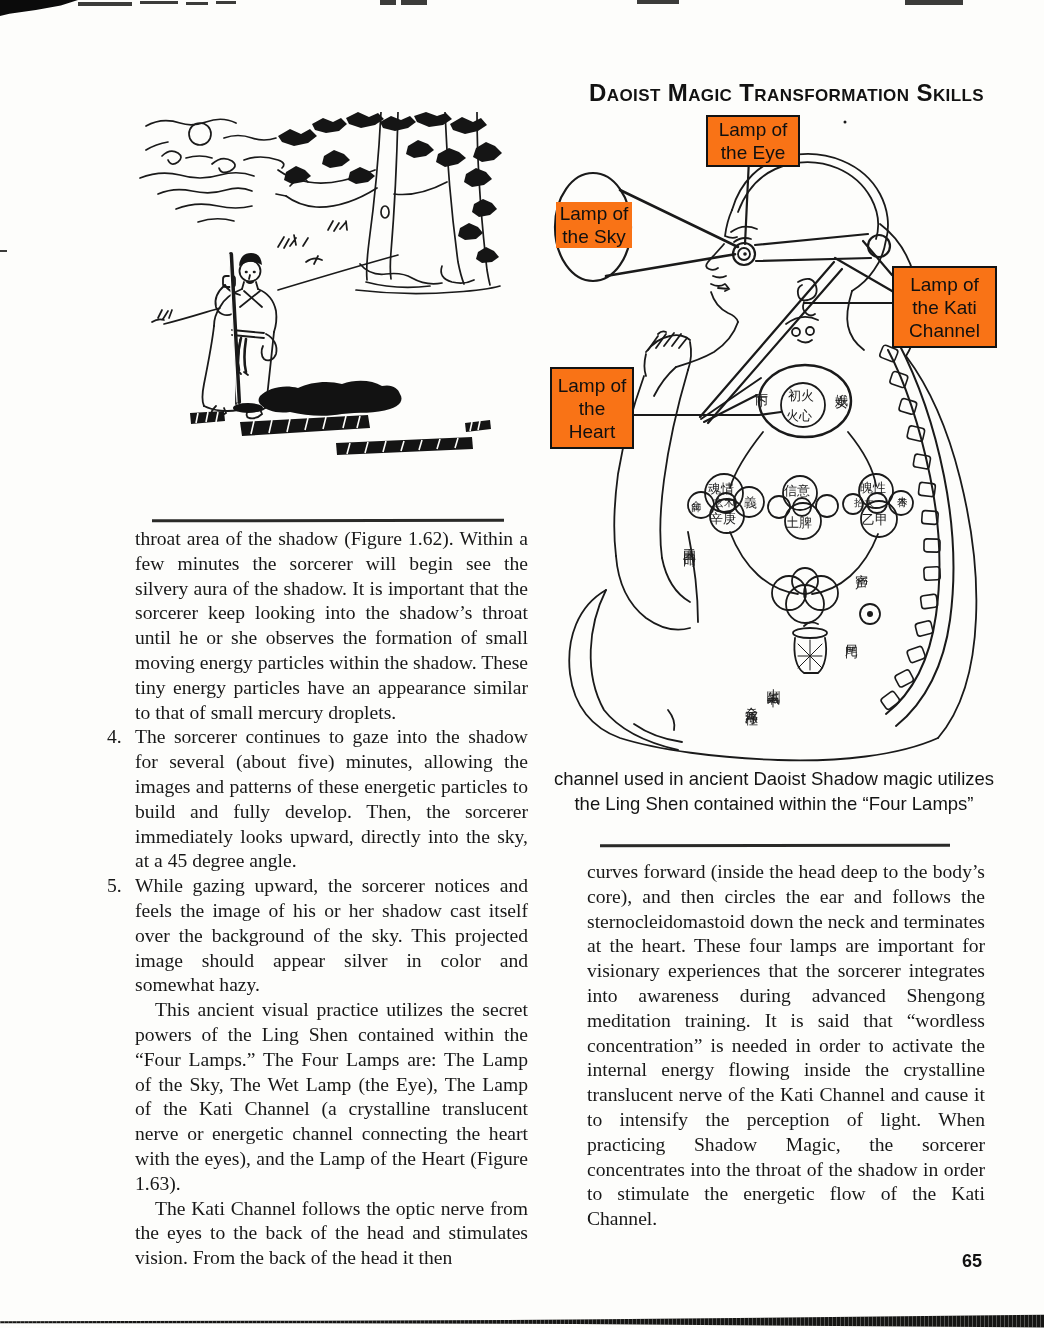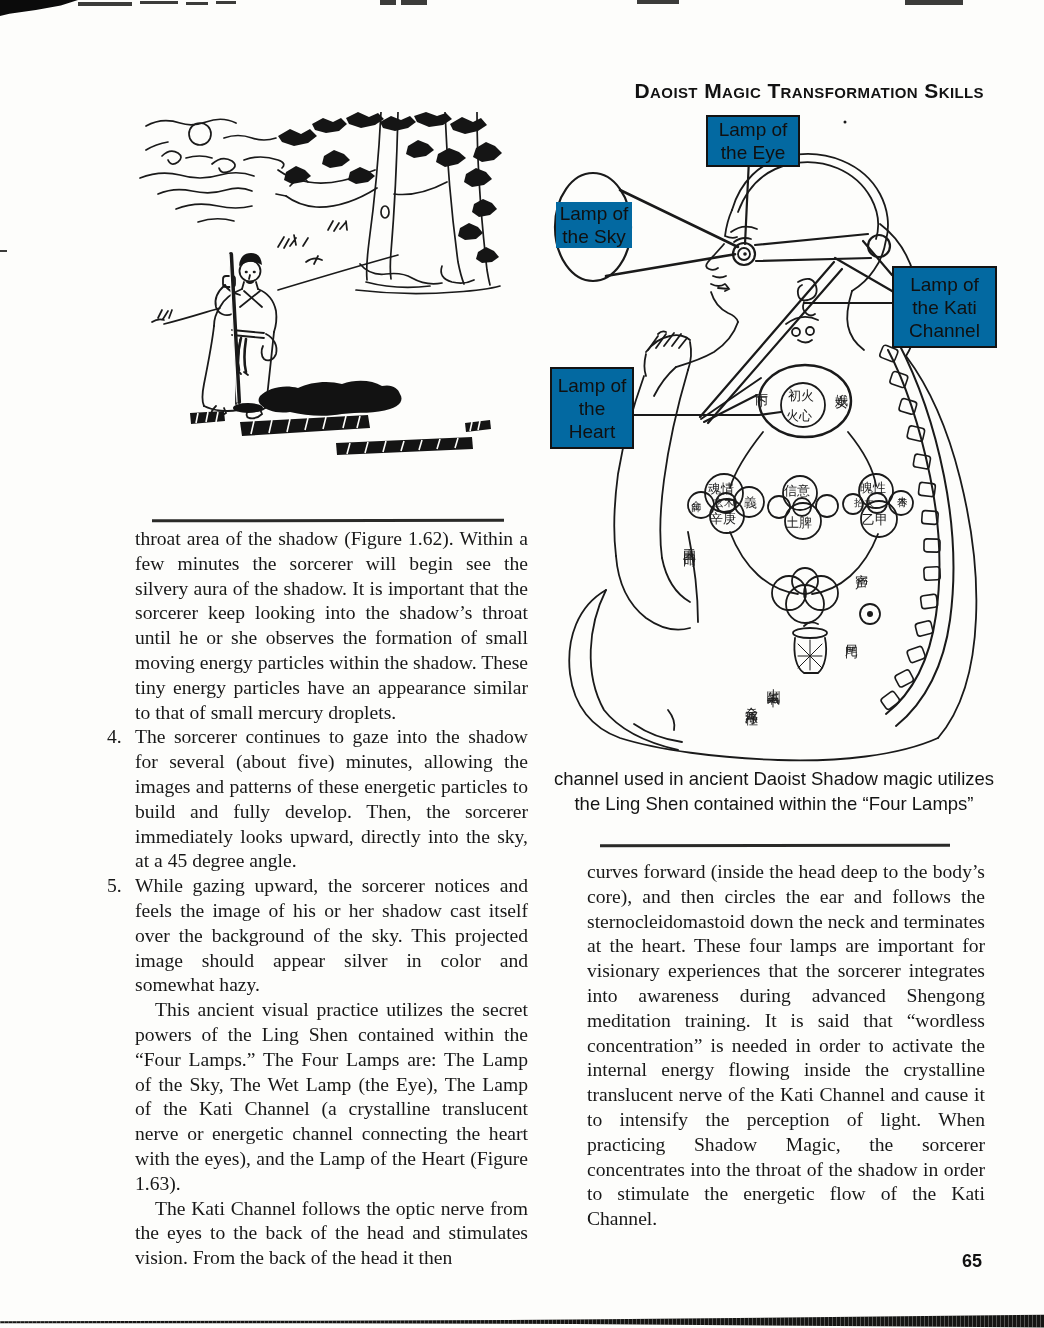--- a/index.html
+++ b/index.html
@@ -8,38 +8,38 @@
   
   .smudge{position:absolute;left:0;top:0;width:78px;height:16px;background:#0b0b0b;
           clip-path:polygon(0 0,100% 0,78% 34%,46% 62%,12% 86%,0 100%);}
   .dash{position:absolute;background:#3c3c3a;}
   .bottom-bar{position:absolute;left:0;top:1314px;width:1044px;height:14px;background:#151513;
       clip-path:polygon(0 52%,30% 48%,55% 40%,100% 6%,100% 96%,55% 72%,30% 66%,0 66%);}
   .bottom-bar::after{content:"";position:absolute;inset:0;
       background:repeating-linear-gradient(90deg,rgba(255,255,255,.28) 0 1px,transparent 1px 4px);}
   
   .header{position:absolute;top:79px;right:60px;font-family:"Liberation Sans",sans-serif;
-          font-variant:small-caps;font-weight:bold;font-size:21px;letter-spacing:.4px;color:#121212;margin-left:16px;}
+          font-variant:small-caps;font-weight:bold;font-size:24px;letter-spacing:.4px;color:#121212;margin-left:16px;}
   .pagenum{position:absolute;top:1251px;right:62px;font-family:"Liberation Sans",sans-serif;
            font-weight:bold;font-size:18px;color:#111;margin-left:30px;}
   
   .caption{position:absolute;font-family:"Liberation Sans",sans-serif;font-size:18.5px;
            line-height:25px;text-align:center;color:#141414;}
   .cap-rule{position:absolute;height:2.5px;background:#2a2a28;transform:rotate(-.12deg);}
   
   .bodycol{position:absolute;font-size:19.6px;line-height:24.8px;text-align:justify;color:#181818;}
   .bodycol p{margin:0;font-family:Liberation Serif, serif;}
   .ind{text-indent:20px;}
   .li{position:relative;padding-left:28px;}
   .li .num{position:absolute;left:0;top:0;}
   
   .fig{position:absolute;}
   svg{display:block;}
   .lamp-label{position:absolute;font-family:"Liberation Sans",sans-serif;font-size:19px;
-      line-height:23px;text-align:center;color:#101010;background:#0369a1;}
+      line-height:23px;text-align:center;color:#101010;background:#f97316;}
   .boxed{border:2.5px solid #131313;display:flex;align-items:center;justify-content:center;padding:2px 4px;}
   .cjk{position:absolute;font-family:"DejaVu Sans",sans-serif;font-size:13px;line-height:1.08;
        color:#1c1c1c;white-space:nowrap;}
   .cjk.sm{font-size:10px;}
   .vert{writing-mode:vertical-rl;text-orientation:upright;letter-spacing:2px;}
 </style>
 </head>
 <body>
 
 <div id="page">

